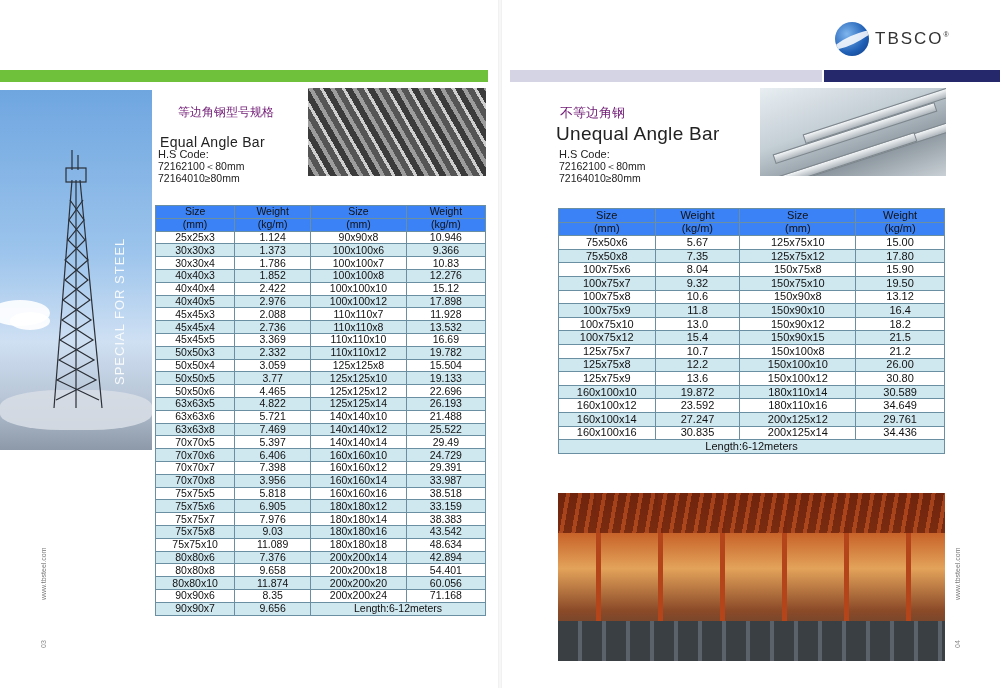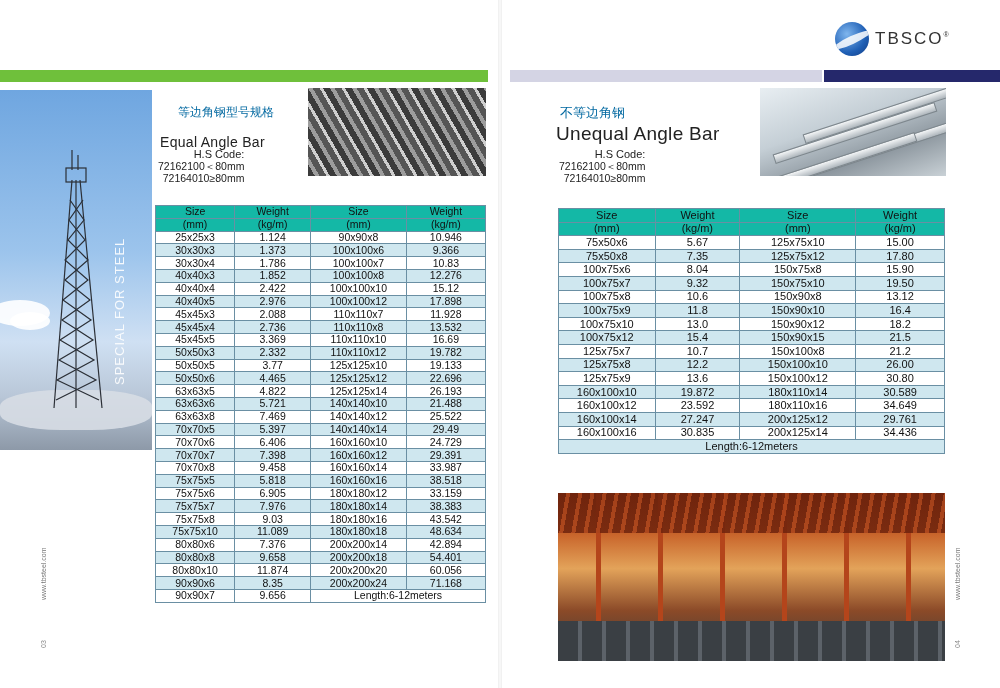--- a/index.html
+++ b/index.html
@@ -17,35 +17,35 @@
   .logo-text { font-size: 17px; letter-spacing: 2px; color: #333; font-weight: 500; }
   .logo-reg { font-size: 7px; vertical-align: super; }
 
   .side-photo { position: absolute; left: 0; top: 90px; width: 152px; height: 360px; background: linear-gradient(180deg,#6fa6e0 0%,#9cc4ec 45%,#cfe0f3 70%,#b9c7d8 85%,#8d99a8 100%); overflow: hidden; }
   .cloud { position: absolute; background: #fff; border-radius: 50%; opacity: .9; }
   .tower { position: absolute; left: 50px; top: 60px; width: 56px; height: 260px; }
   .side-text { position: absolute; left: 108px; top: 250px; color: #fff; font-size: 13px; letter-spacing: 1px; transform: rotate(-90deg); transform-origin: left top; white-space: nowrap; opacity: .9; }
   .side-url { position: absolute; color: #777; font-size: 7px; transform: rotate(-90deg); transform-origin: left top; white-space: nowrap; }
   .page-num { position: absolute; color: #888; font-size: 7px; transform: rotate(-90deg); transform-origin: left top; }
 
-  .cn-title { position: absolute; font-size: 12px; color: #0369a1; text-align: right; }
+  .cn-title { position: absolute; font-size: 12px; color: #701a75; text-align: right; }
   .en-title { position: absolute; font-size: 19px; color: #222; letter-spacing: .3px; }
-  .hs { position: absolute; font-size: 10.5px; line-height: 12px; color: #222; text-align: right; }
+  .hs { position: absolute; font-size: 10.5px; line-height: 12px; color: #222; }
   .hs .hs-label { font-size: 11px; }
   .standard { position: absolute; font-size: 12px; color: #111; letter-spacing: .2px; margin-top: 25px; }
 
   .photo-angle-l { position: absolute; left: 308px; top: 88px; width: 178px; height: 88px;
     background: repeating-linear-gradient(60deg,#3b3b3b 0 6px,#9d9d9d 6px 10px,#555 10px 16px,#cfcfcf 16px 19px); }
   .photo-angle-r { position: absolute; left: 760px; top: 88px; width: 186px; height: 88px;
     background: linear-gradient(160deg,#e8eef2 0%,#c5cfd6 40%,#8d979f 70%,#c9d1d6 100%); overflow:hidden; }
   .photo-angle-r .beam { position:absolute; height:10px; background: linear-gradient(180deg,#f5f7f8,#aeb6bc); border:1px solid #7d868c; transform: rotate(-18deg); }
 
   table.spec { position: absolute; border-collapse: collapse; table-layout: fixed; font-size: 10.5px; }
   table.spec td, table.spec th { border: 1px solid #6a8fa3; text-align: center; height: 12.8px; line-height: 11px; padding: 0; font-weight: normal; color: #111; white-space: nowrap; }
-  table.spec thead th { background: #14b8a6; }
+  table.spec thead th { background: #3b82f6; }
   table.spec tbody tr:nth-child(odd) td { background: #ffffff; }
   table.spec tbody tr:nth-child(even) td { background: #cfe7ef; }
   table.spec tr.footer-row td { background: #cfe7ef; }
 
   #tbl-left { left: 155px; top: 205px; width: 331px; }
   #tbl-right { left: 558px; top: 208px; width: 387px; }
   #tbl-right td, #tbl-right th { font-size: 11px; height: 13.6px; }
 
   .warehouse { position: absolute; left: 558px; top: 493px; width: 387px; height: 168px;
     background:
@@ -175,20 +175,26 @@
         <td>110x110x10</td>
         <td>16.69</td>
       </tr>
       <tr>
         <td>50x50x3</td>
         <td>2.332</td>
         <td>110x110x12</td>
         <td>19.782</td>
       </tr>
       <tr>
+        <td>50x50x4</td>
+        <td>3.059</td>
+        <td>125x125x8</td>
+        <td>15.504</td>
+      </tr>
+      <tr>
         <td>50x50x5</td>
         <td>3.77</td>
         <td>125x125x10</td>
         <td>19.133</td>
       </tr>
       <tr>
         <td>50x50x6</td>
         <td>4.465</td>
         <td>125x125x12</td>
         <td>22.696</td>
@@ -224,21 +230,21 @@
         <td>24.729</td>
       </tr>
       <tr>
         <td>70x70x7</td>
         <td>7.398</td>
         <td>160x160x12</td>
         <td>29.391</td>
       </tr>
       <tr>
         <td>70x70x8</td>
-        <td>9.458</td>
+        <td>3.956</td>
         <td>160x160x14</td>
         <td>33.987</td>
       </tr>
       <tr>
         <td>75x75x5</td>
         <td>5.818</td>
         <td>160x160x16</td>
         <td>38.518</td>
       </tr>
       <tr>

